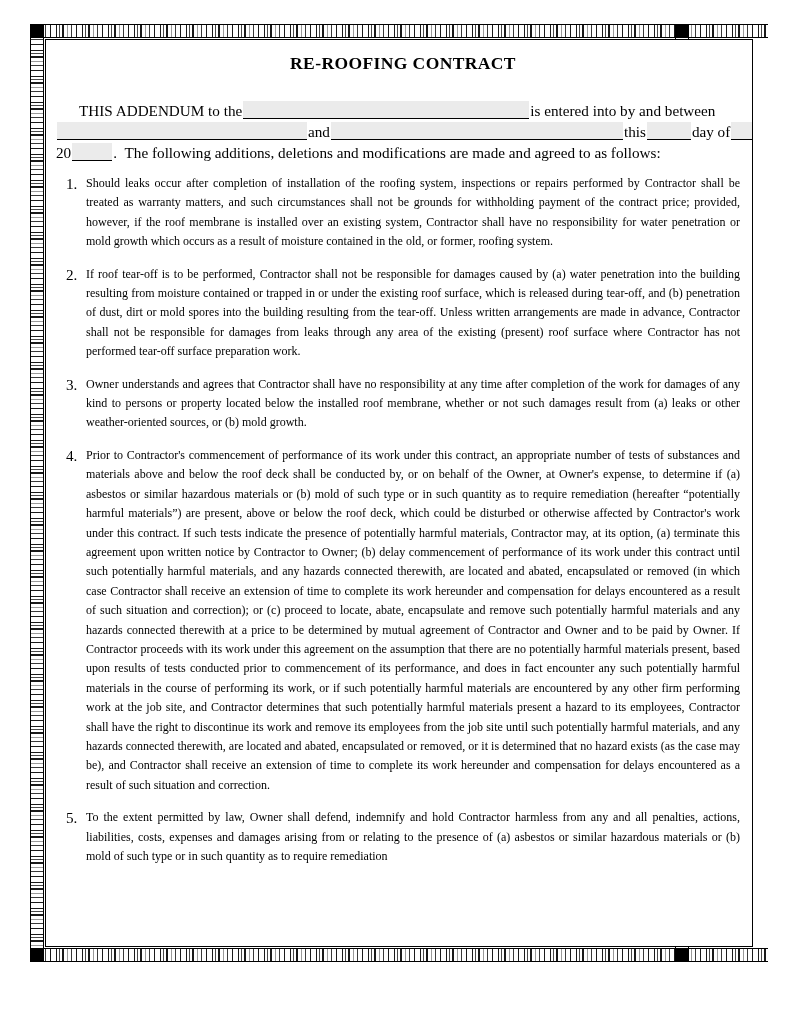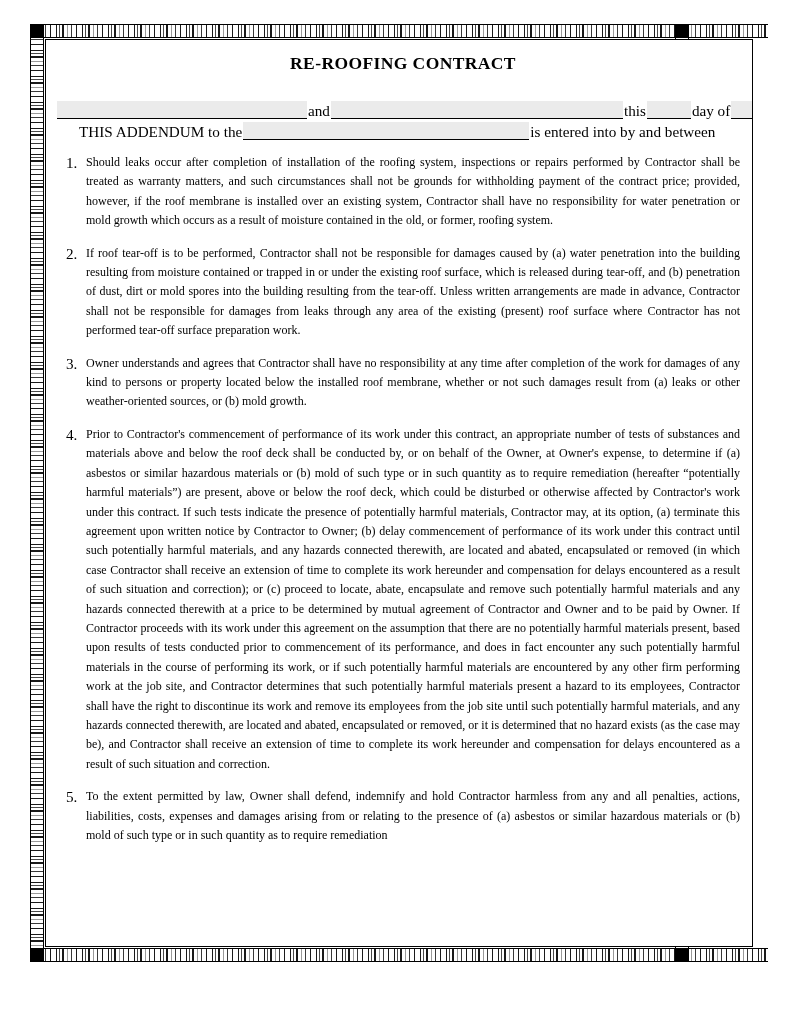--- a/index.html
+++ b/index.html
@@ -219,24 +219,25 @@
     <div class="corner corner-bl"></div>
     <div class="corner corner-br"></div>
 
     <div id="inner-box">
       <div id="content">
 
         <div id="doc-title">RE-ROOFING CONTRACT</div>
 
         <div id="intro">
 
+          <span class="intro-line"><span class="lead-pad"></span><span>THIS ADDENDUM to the</span><span class="blank b-contract" title=""></span><span>is entered into by and between</span></span>
+
           <span class="intro-line"><span class="blank b-party1" title=""></span><span>and</span><span class="blank b-party2" title=""></span><span>this</span><span class="blank b-day" title=""></span><span>day of</span><span class="blank b-month" title=""></span></span>
 
-          <span class="intro-line"><span class="lead-pad"></span><span>THIS ADDENDUM to the</span><span class="blank b-contract" title=""></span><span>is entered into by and between</span></span>
-
+          <span class="intro-line"><span>20</span><span class="blank b-year" title=""></span><span>.</span><span>&nbsp;&nbsp;</span><span>The following additions, deletions and modifications are made and agreed to as follows:</span></span>
 
         </div>
 
         <div id="clauses">
 
           <div class="clause">
             <div class="clause-num">1.</div>
             <div class="clause-body">Should leaks occur after completion of installation of the roofing system, inspections or repairs performed by Contractor shall be treated as warranty matters, and such circumstances shall not be grounds for withholding payment of the contract price; provided, however, if the roof membrane is installed over an existing system, Contractor shall have no responsibility for water penetration or mold growth which occurs as a result of moisture contained in the old, or former, roofing system.</div>
           </div>
 

